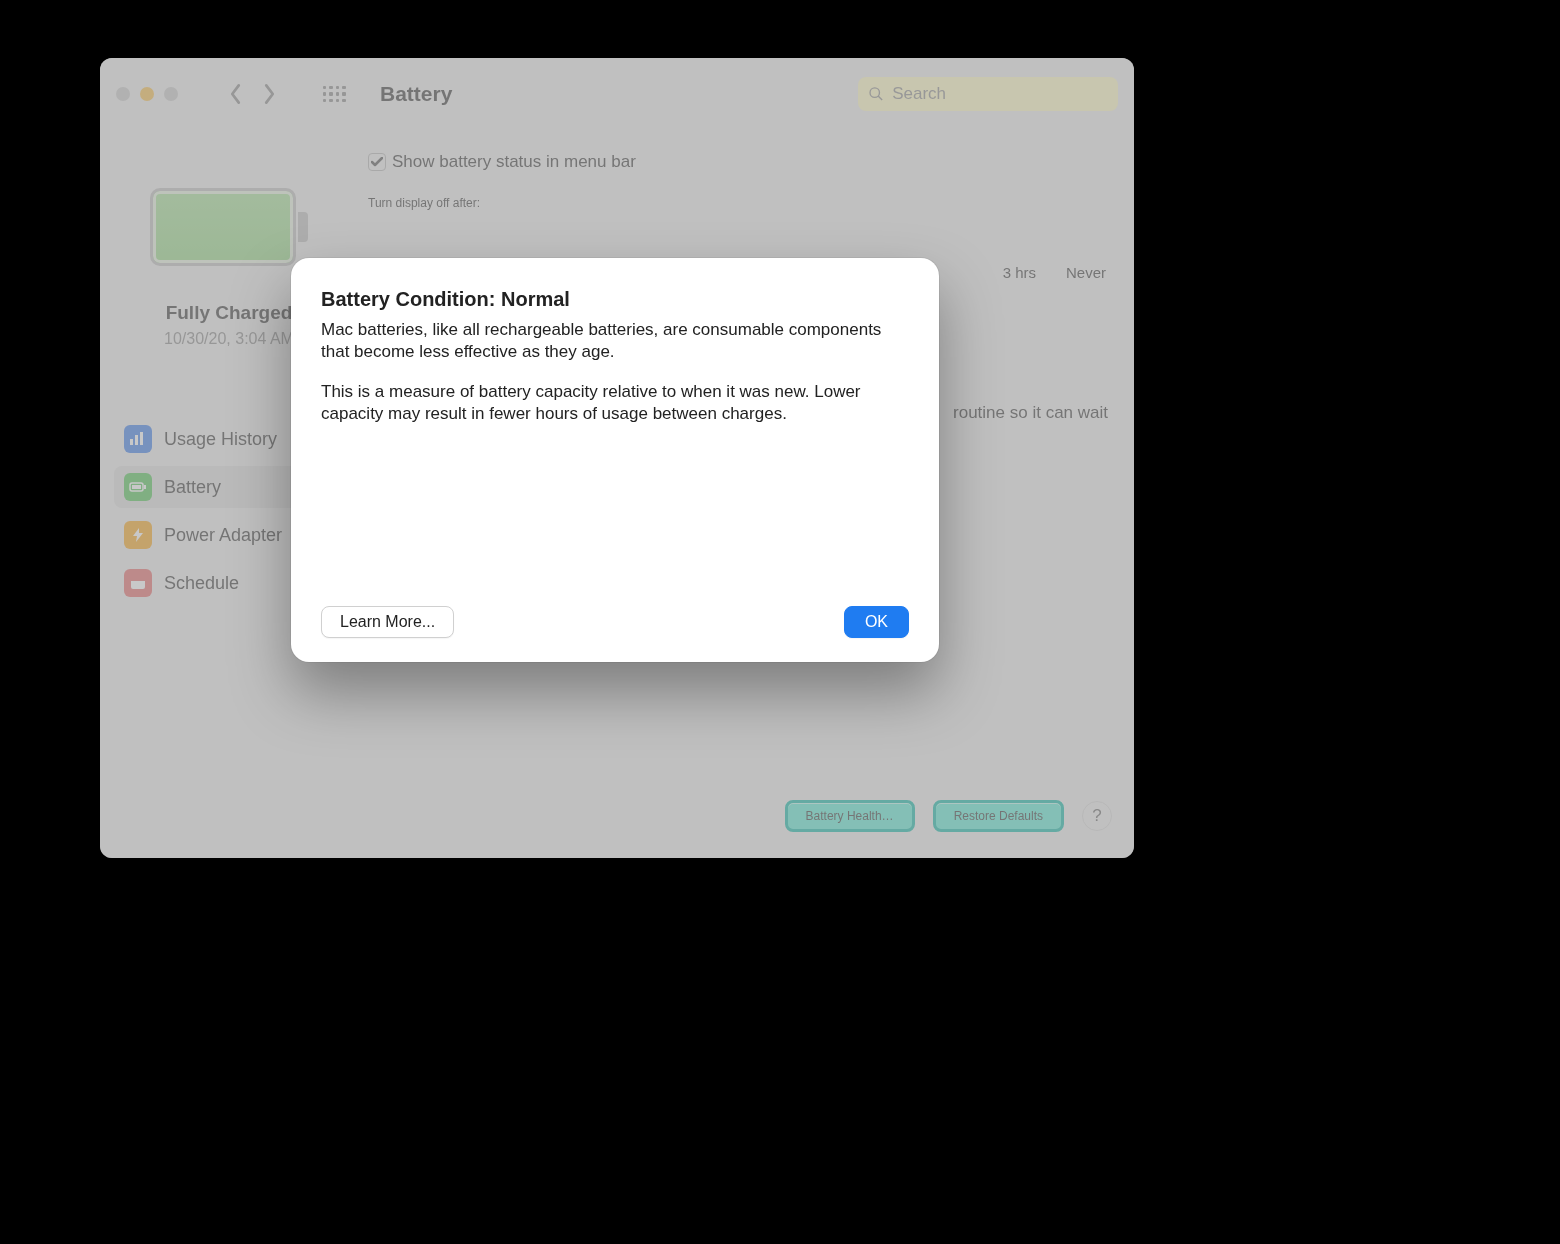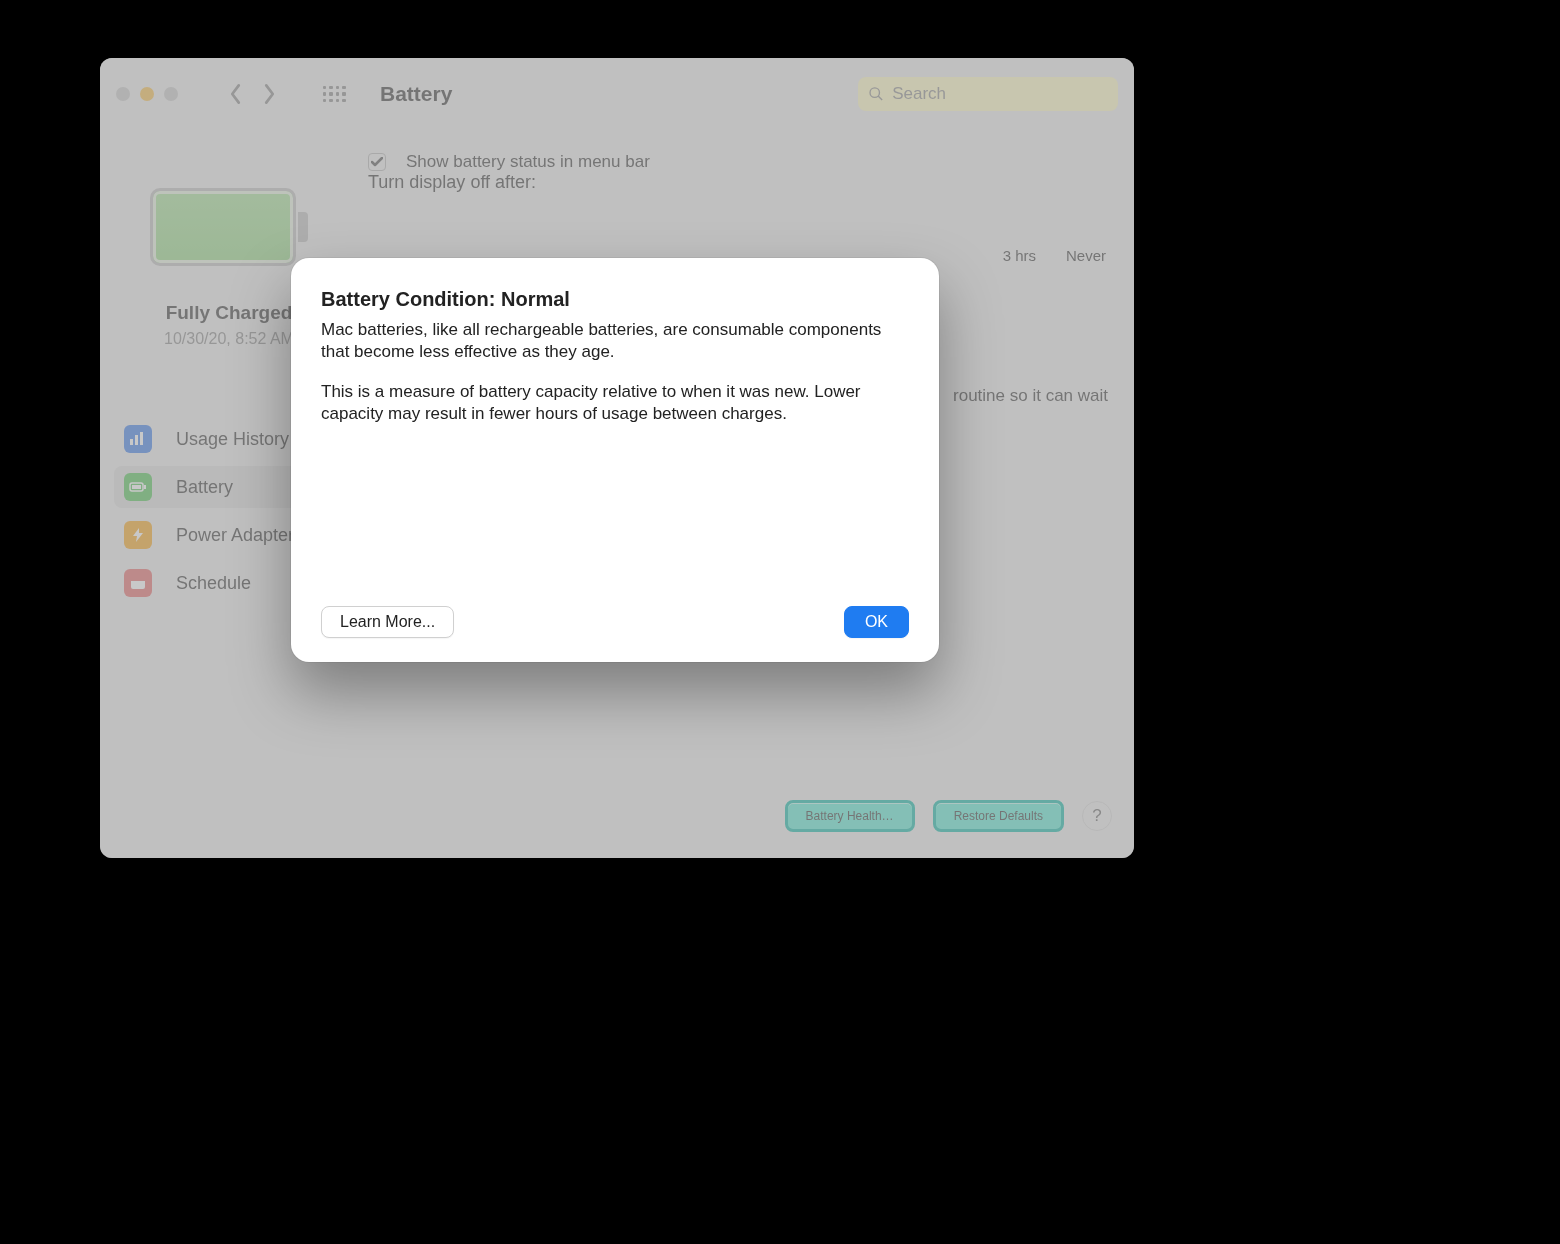--- a/index.html
+++ b/index.html
@@ -104,21 +104,21 @@
     text-align:center; margin-top: 36px;
     font-size: 19px; font-weight:600; color:#3a3a3a;
   }
   .status-time {
     text-align:center; margin-top: 6px;
     font-size: 16px; color:#8a8a8a;
   }
 
   .sidenav { margin-top: 70px; display:flex; flex-direction:column; gap:6px; }
   .sideitem {
-    display:flex; align-items:center; gap:24px;
+    display:flex; align-items:center; gap:12px;
     height: 42px; padding: 0 10px;
     border-radius: 8px;
     font-size: 18px; color:#3a3a3a;
   }
   .sideitem.selected { background:#dddddd; }
   .sideicon {
     width:28px; height:28px; border-radius:6px;
     display:flex; align-items:center; justify-content:center;
     color:#fff; font-size:14px;
   }
@@ -126,28 +126,28 @@
   .ic-green  { background:#54c45a; }
   .ic-orange { background:#f5a623; }
   .ic-red    { background:#e56c6c; }
   .sideicon svg { width:18px; height:14px; fill:#fff; }
 
   .maincol {
     flex:1; padding: 22px 22px 0 10px;
     font-size: 17px; color:#3a3a3a;
     position: relative;
   }
-  .checkline { display:flex; align-items:center; gap:20px; }
+  .checkline { display:flex; align-items:center; gap:6px; }
   .checkline .chk {
     width:18px; height:18px; border:1px solid #b5b5b5; border-radius:4px;
     display:flex; align-items:center; justify-content:center;
     color:#555;
   }
   .checkline .chk svg{ width:12px; height:10px; stroke:#555; stroke-width:2.5; fill:none; stroke-linecap:round; stroke-linejoin:round;}
-  .sect-label { font-size:18px;}
+  .sect-label { margin-top: 24px; font-size:12px;}
   .ticks { display:flex; justify-content:space-between; margin-top:54px; font-size:15px; color:#3a3a3a; padding: 0 6px 0 0;}
   .routine { margin-top: 120px; font-size:17px; color:#3a3a3a; line-height:1.4; }
 
   .bottom-btns {
     position:absolute; bottom: 26px; right: 22px;
     display:flex; align-items:center; gap: 18px;
   }
   .pill {
     background:#5eead4; border:3px solid #14b8a6; border-radius:8px;
     padding: 6px 18px; font-size:12px; color:#3a3a3a;
@@ -249,21 +249,21 @@
     </div>
   </div>
 
   <div class="body">
     <div class="leftcol">
       <div class="big-battery">
         <div class="shell"></div>
           <div class="cap"></div>
       </div>
       <div class="status-label">Fully Charged</div>
-      <div class="status-time">10/30/20, 8:52 AM</div>
+      <div class="status-time">10/30/20, 3:04 AM</div>
 
       <div class="sidenav">
         <div class="sideitem">
           <div class="sideicon ic-blue">
             <svg viewBox="0 0 18 14">
                 <rect x="1" y="7" width="3" height="6"></rect>
                 <rect x="6" y="3" width="3" height="10"></rect>
                 <rect x="11" y="0" width="3" height="13"></rect>
               </svg>
           </div>

